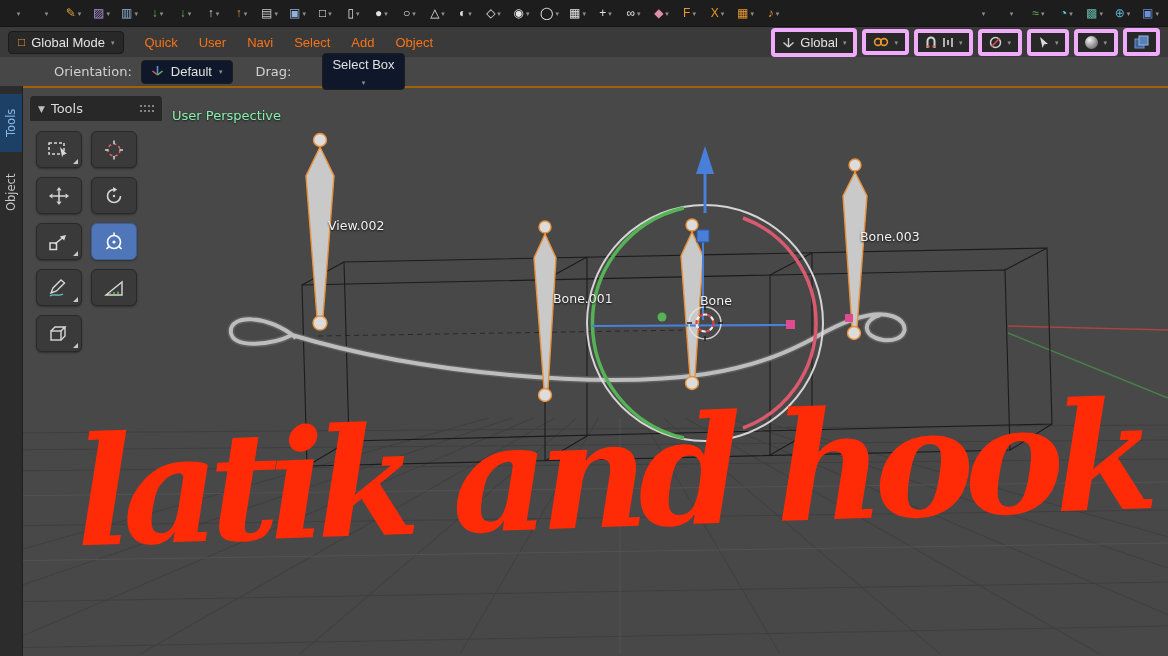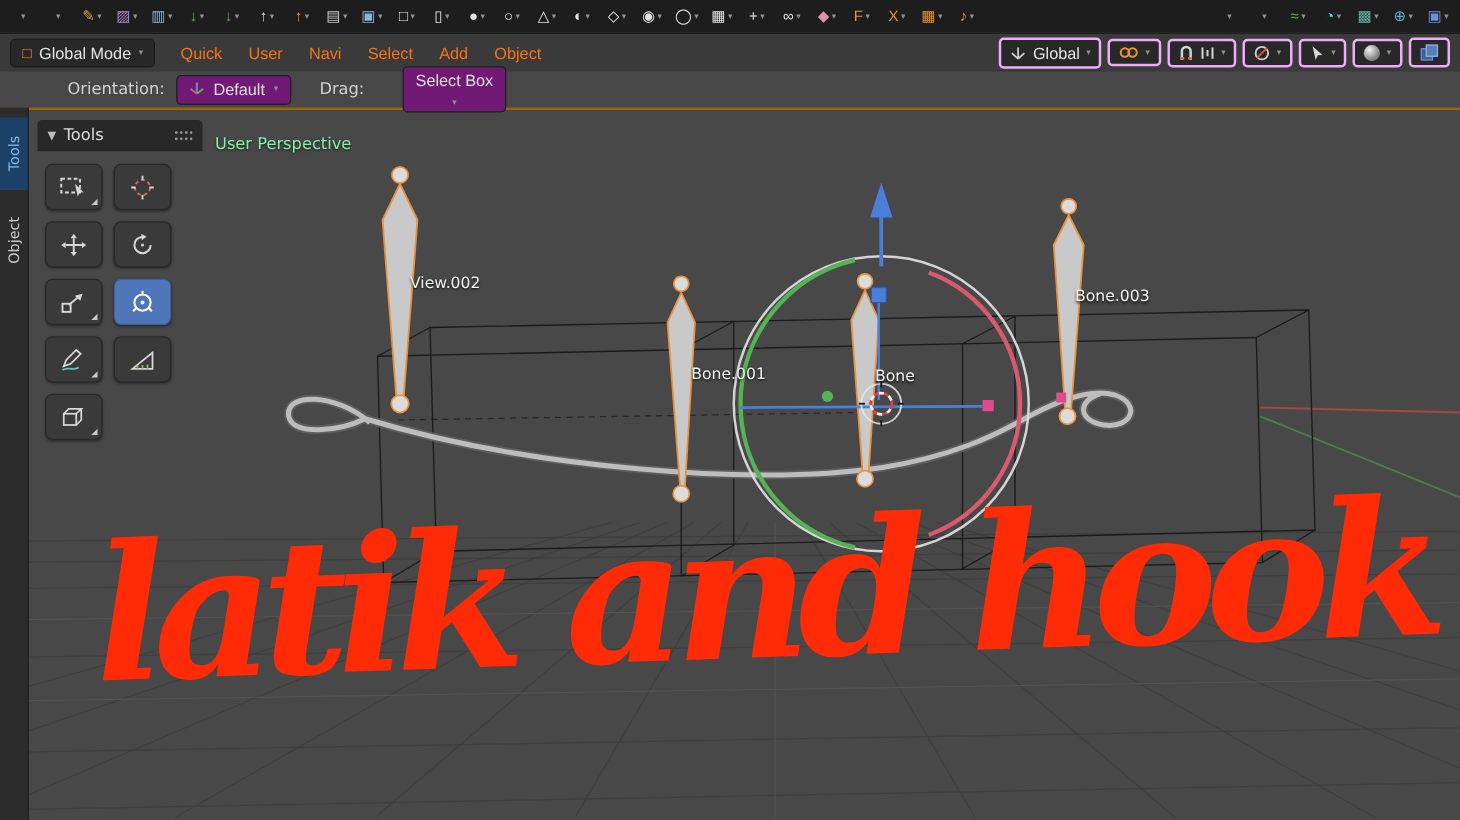--- a/index.html
+++ b/index.html
@@ -18,32 +18,32 @@
 
   
   .menubar{position:absolute;top:26px;left:0;right:0;height:30px;background:#3a3a3a;
            border-top:1px solid #151515;border-bottom:1px solid #2c2c2c;
            display:flex;align-items:center;padding:0 8px;z-index:20;}
   .mode-btn{background:#282828;border:1px solid #1b1b1b;border-radius:4px;color:#e5e5e5;
             font-size:13px;display:flex;align-items:center;gap:6px;padding:3px 9px;margin-right:10px;cursor:pointer;}
   .cube-glyph{color:#e8962e;font-size:12px;font-weight:bold;}
   .menu-item{background:none;border:none;color:#f97316;font-size:13px;padding:4px 10px;cursor:pointer;border-radius:3px;}
   .mb-right{margin-left:auto;display:flex;align-items:center;gap:5px;}
-  .pill{background:#282828;border:2px solid #f0abfc;border-radius:4px;color:#e3e3e3;font-size:13px;
+  .pill{background:#282828;border:4px solid #f0abfc;border-radius:4px;color:#e3e3e3;font-size:13px;
         display:flex;align-items:center;gap:5px;padding:3px 7px;cursor:pointer;}
   .pill .ic{display:flex;align-items:center;}
   .shade-ball{width:13px;height:13px;border-radius:50%;
               background:radial-gradient(circle at 35% 30%,#f2f2f2,#8a8a8a 60%,#555);}
 
   
   .toolsettings{position:absolute;top:57px;left:0;right:0;height:29px;background:#474747;
                 border-bottom:2px solid #a16207;display:flex;align-items:center;gap:9px;
                 padding-left:54px;z-index:20;}
   .ts-label{color:#d2d2d2;font-size:13px;}
-  .dd{background:#701a75;border:1px solid #1e1e1e;border-radius:4px;color:#e0e0e0;font-size:13px;
+  .dd{background:#0f172a;border:1px solid #1e1e1e;border-radius:4px;color:#e0e0e0;font-size:13px;
       display:flex;align-items:center;gap:7px;padding:3px 9px;cursor:pointer;}
 
   
   .tabstrip{position:absolute;left:0;top:86px;bottom:0;width:22px;background:#2c2c2c;
             border-right:1px solid #1f1f1f;z-index:30;}
   .vtab{position:absolute;left:0;width:22px;display:flex;align-items:center;justify-content:center;
         writing-mode:vertical-rl;transform:rotate(180deg);font-size:11.5px;color:#c8c8c8;cursor:pointer;}
   .vtab-tools{top:8px;height:58px;background:#1d4066;color:#88b9e8;}
   .vtab-object{top:74px;height:64px;}
 

